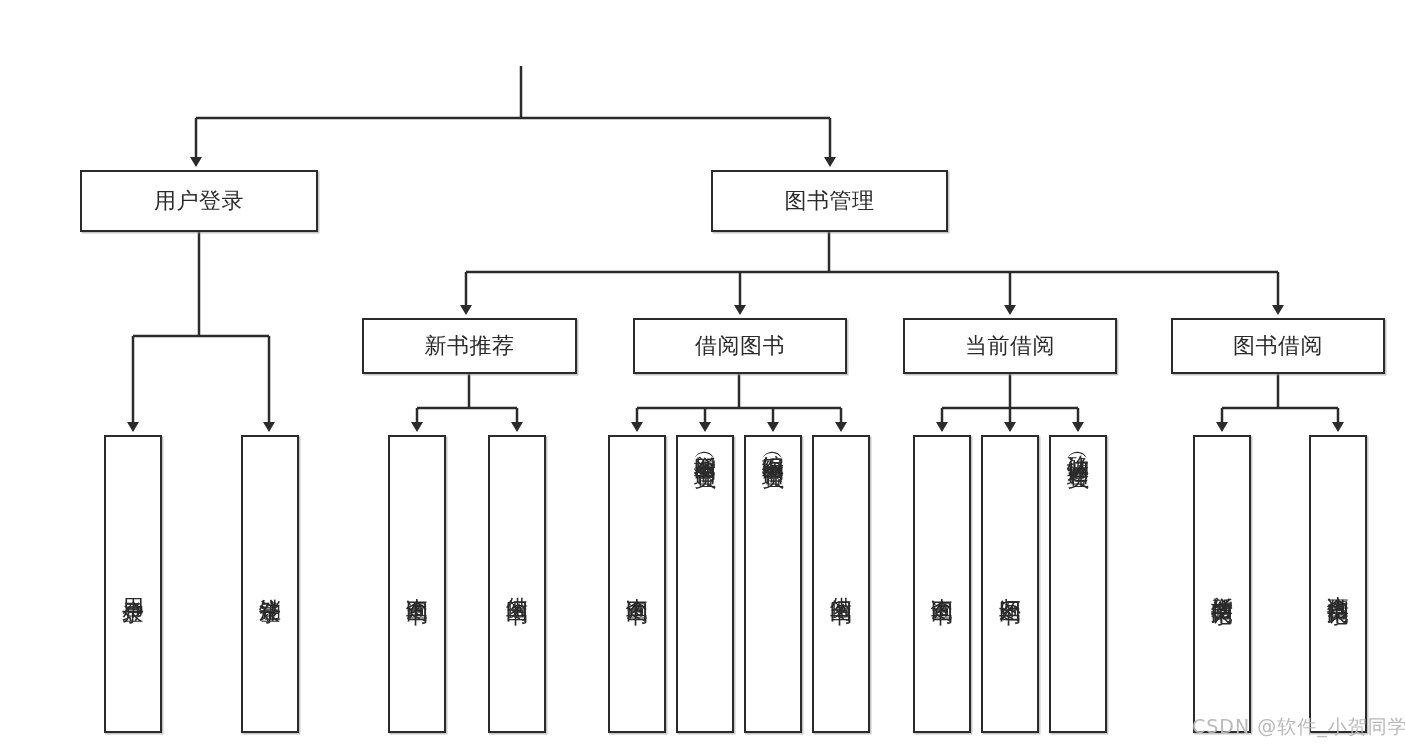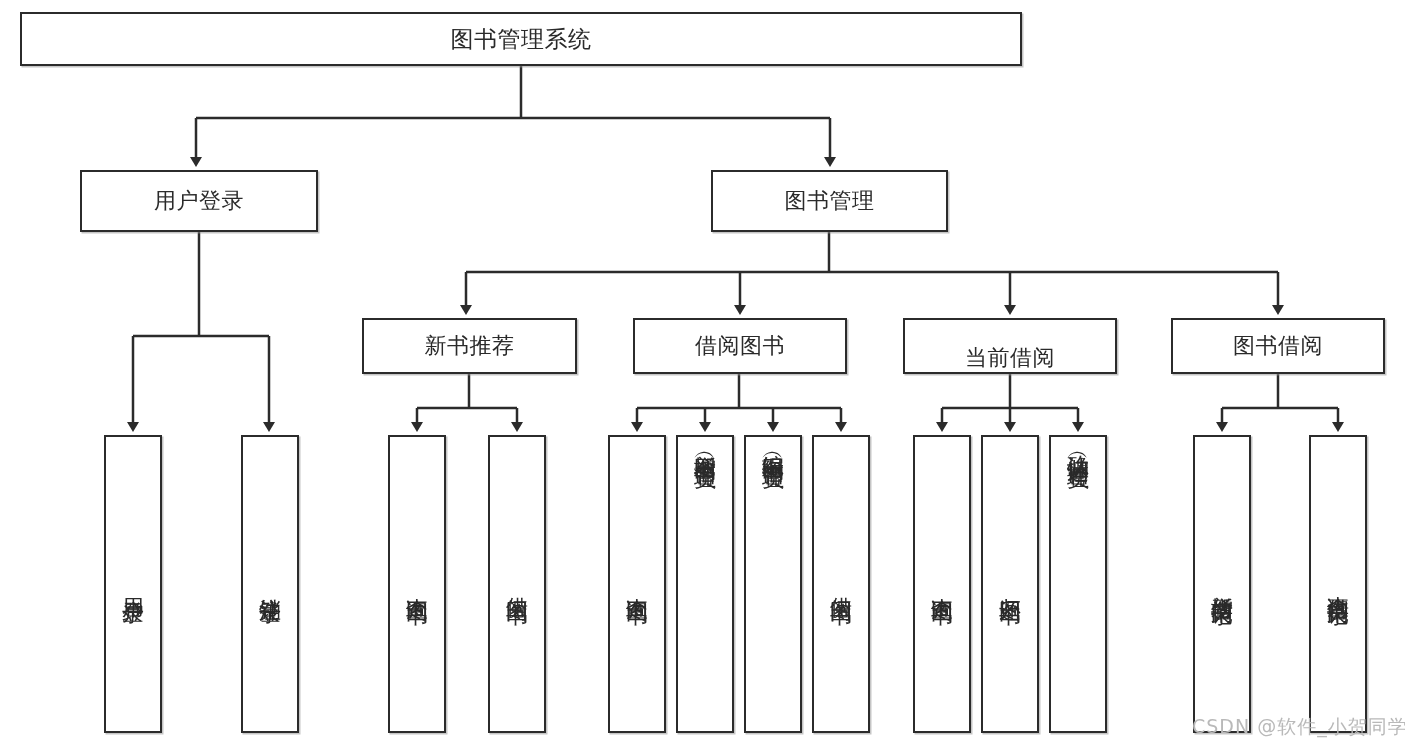--- a/index.html
+++ b/index.html
@@ -116,41 +116,38 @@
       <path d="M1010,408 L1010,423" marker-end="url(#arrow)"></path>
       <path d="M1078,408 L1078,423" marker-end="url(#arrow)"></path>
 
       <path d="M1278,374 L1278,408"></path>
       <path d="M1222,408 L1338,408"></path>
       <path d="M1222,408 L1222,423" marker-end="url(#arrow)"></path>
       <path d="M1338,408 L1338,423" marker-end="url(#arrow)"></path>
     </g>
   </svg>
 
-  <div class="node root" style="left:20px; top:12px; width:1002px; height:54px;">
-    <span class="lbl">图书管理系统</span>
-  </div>
 
   <div class="node" style="left:80px; top:170px; width:238px; height:62px;">
     <span class="lbl">用户登录</span>
   </div>
 
   <div class="node" style="left:362px; top:318px; width:215px; height:56px;">
     <span class="lbl">新书推荐</span>
   </div>
 
   <div class="node" style="left:711px; top:170px; width:237px; height:62px;">
     <span class="lbl">图书管理</span>
   </div>
 
   <div class="node" style="left:633px; top:318px; width:214px; height:56px;">
     <span class="lbl">借阅图书</span>
   </div>
 
-  <div class="node" style="left:903px; top:318px; width:214px; height:56px;align-items:flex-end;">
+  <div class="node" style="left:903px; top:318px; width:214px; height:56px;">
     <span class="lbl">当前借阅</span>
   </div>
 
   <div class="node" style="left:1171px; top:318px; width:214px; height:56px;">
     <span class="lbl">图书借阅</span>
   </div>
 
   <div class="node leaf mid" style="left:104px; top:435px; width:58px; height:298px;">
     <span class="lbl">用户登录</span>
   </div>

